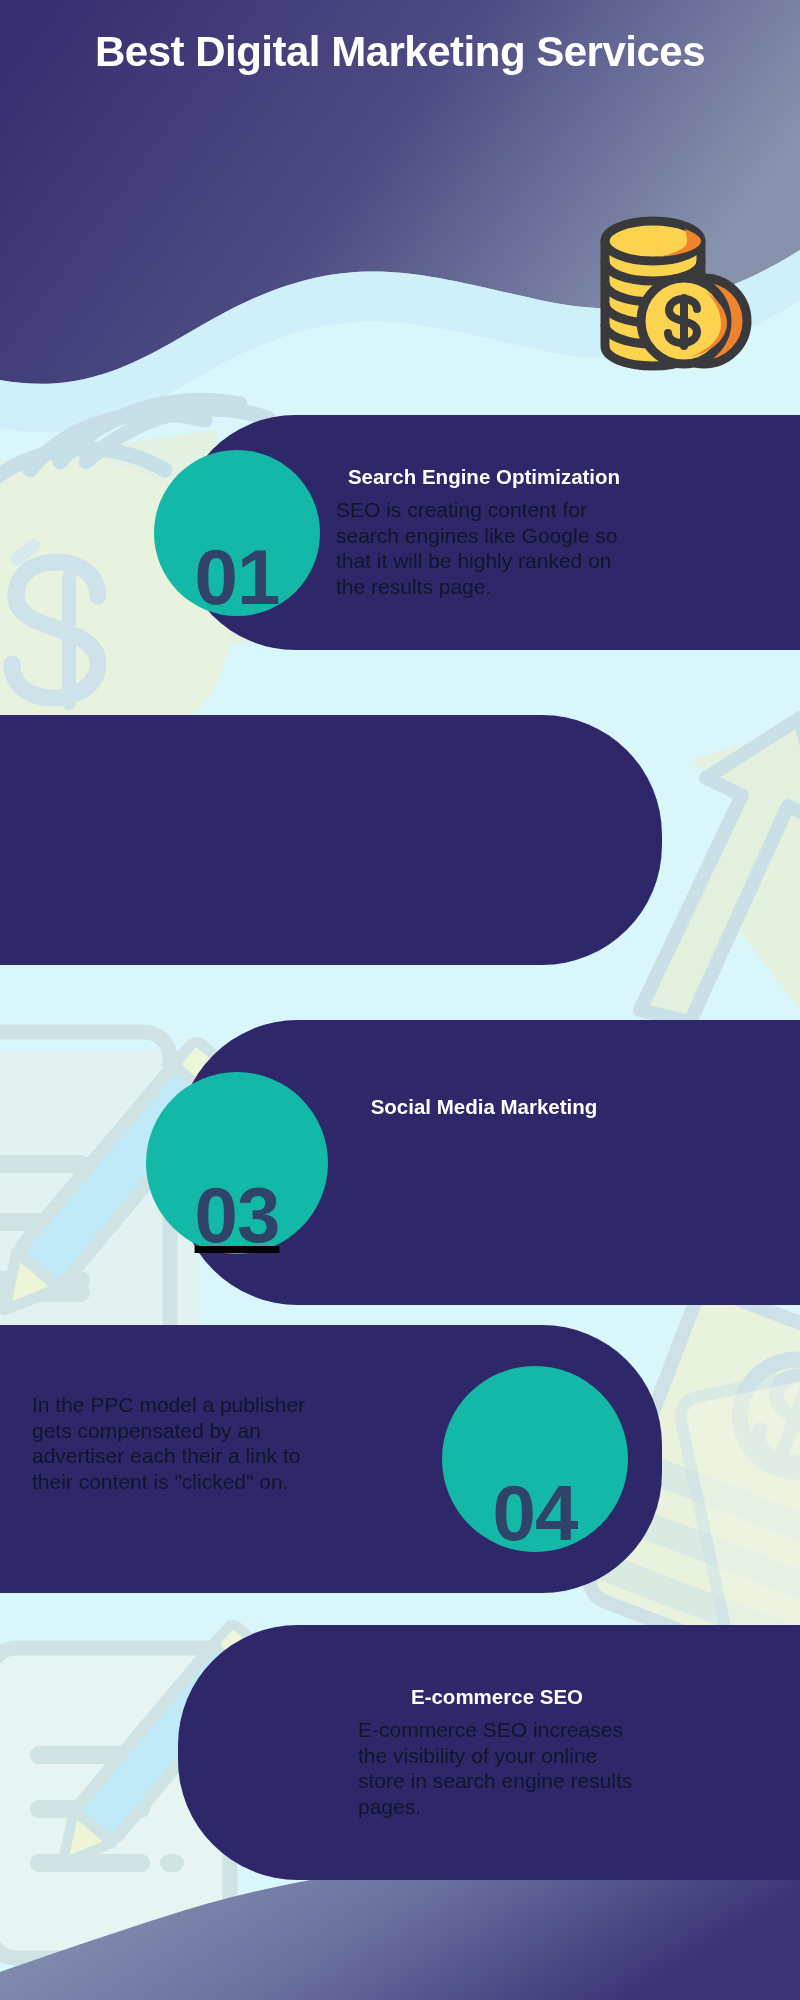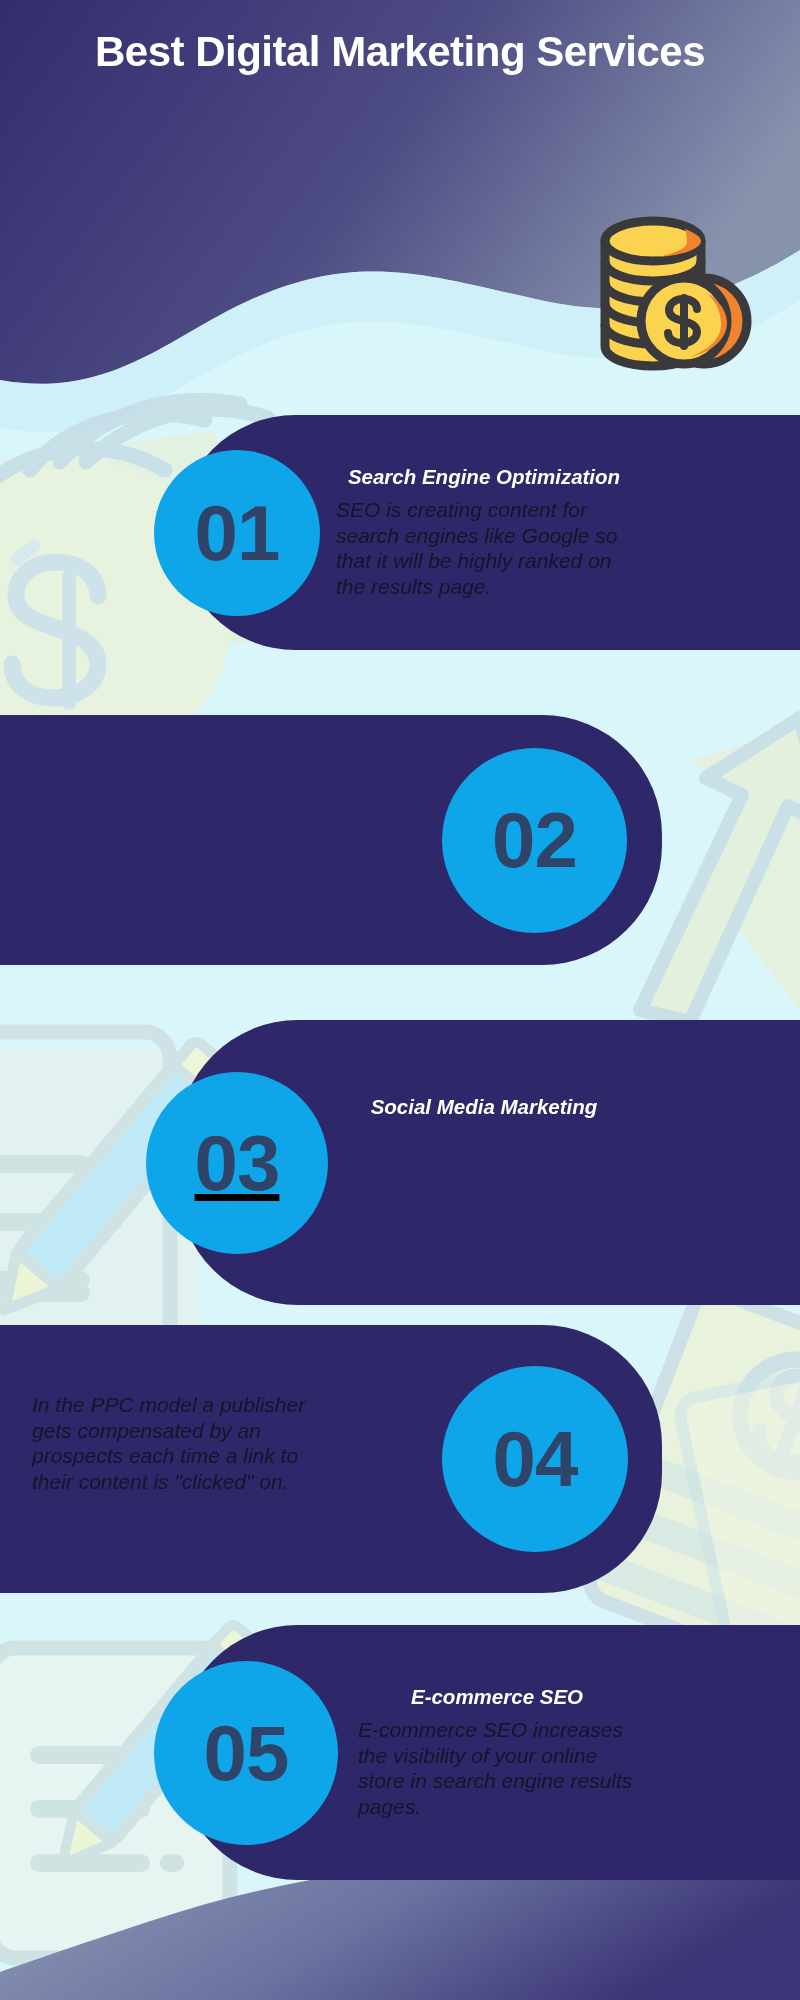--- a/index.html
+++ b/index.html
@@ -57,34 +57,34 @@
     border-bottom-left-radius:120px;
   }
   .card.left-card {           
     left:0;
     border-top-right-radius:120px;
     border-bottom-right-radius:120px;
   }
   .num-circle {
     position:absolute;
     border-radius:50%;
-    background:#0ea5e9;
+    background:#14b8a6;
     display:flex;
-    align-items:center;
+    align-items:flex-end;
     justify-content:center;
     z-index:5;
   }
   .num-circle .num {
     color:#2F4468;
     font-size:78px;
     font-weight:bold;
     letter-spacing:-1px;
     line-height:1;
   }
-  .card-text { position:absolute; z-index:5;font-style:italic; }
+  .card-text { position:absolute; z-index:5; }
   .card-title {
     color:#FFFFFF;
     font-size:20.5px;
     font-weight:bold;
     margin-bottom:7px;
     line-height:1.2;
   }
   .card-desc {
     color:#0f172a;
     font-size:21px;
@@ -269,45 +269,39 @@
   <div class="num-circle" style="width: 166px; height: 166px; left: 154px; top: 449.5px;">
     <span class="num">01</span>
   </div>
   <div class="card-text align-left" style="left: 336px; top: 465.484px; width: 296px;">
     <div class="card-title title-center-r">Search Engine Optimization</div>
     <div class="card-desc">SEO is creating content for search engines like Google so that it will be highly ranked on the results page.</div>
   </div>
 
   <div class="card left-card" style="top:715px; width:662px; height:250px;">
   </div>
-  <div class="num-circle" style="left: 442px; top: 747.5px; width: 185px; height: 185px;">
-    <span class="num">02</span>
-  </div>
 
   <div class="card right-card" style="left:178px; top:1020px; width:622px; height:285px;">
   </div>
   <div class="num-circle" style="left: 146px; top: 1071.5px; width: 182px; height: 182px; text-decoration: underline;">
     <span class="num">03</span>
   </div>
   <div class="card-text align-left" style="left: 336px; top: 1095.48px; width: 296px;">
     <div class="card-title title-center-r">Social Media Marketing</div>
   </div>
 
   <div class="card left-card" style="top:1325px; width:662px; height:268px;">
   </div>
   <div class="num-circle" style="left: 442px; top: 1366px; width: 186px; height: 186px;">
     <span class="num">04</span>
   </div>
   <div class="card-text align-left" style="left: 32px; top: 1391.98px; width: 292px;">
-    <div class="card-desc">In the PPC model a publisher gets compensated by an prospects each time a link to their content is "clicked" on.</div>
+    <div class="card-desc">In the PPC model a publisher gets compensated by an advertiser each their a link to their content is "clicked" on.</div>
   </div>
 
   <div class="card right-card" style="left:178px; top:1625px; width:622px; height:255px;">
-  </div>
-  <div class="num-circle" style="left: 154px; top: 1660.5px; width: 184px; height: 184px;">
-    <span class="num">05</span>
   </div>
   <div class="card-text align-left" style="left: 358px; top: 1685.48px; width: 278px;">
     <div class="card-title title-center-r">E-commerce SEO</div>
     <div class="card-desc">E-commerce SEO increases the visibility of your online store in search engine results pages.</div>
   </div>
 
 </div>
 
 </body></html>

